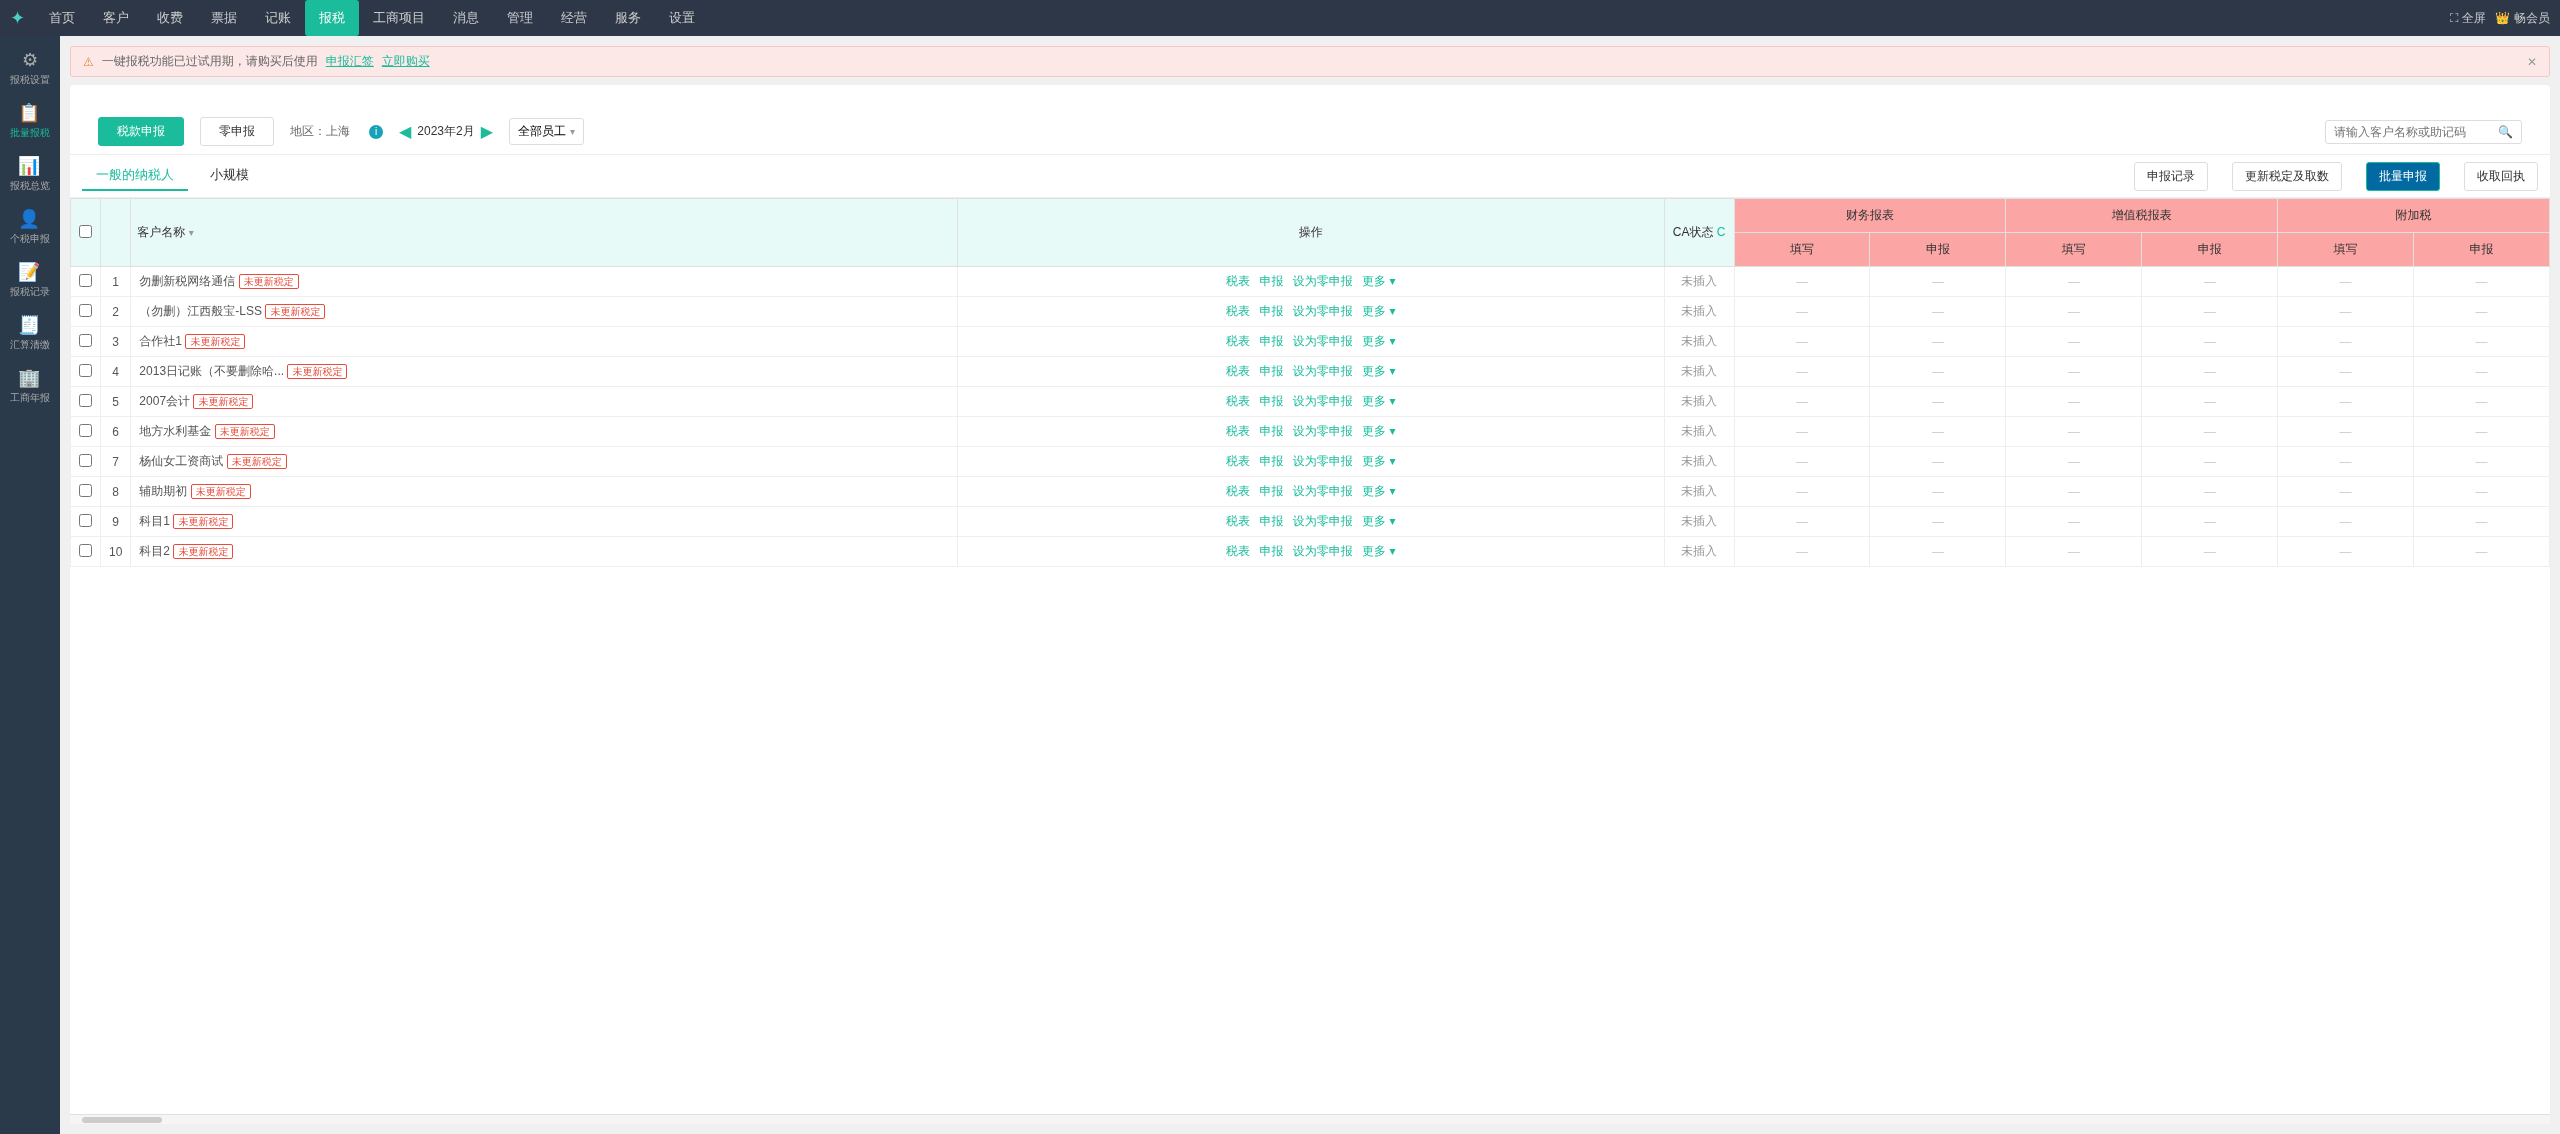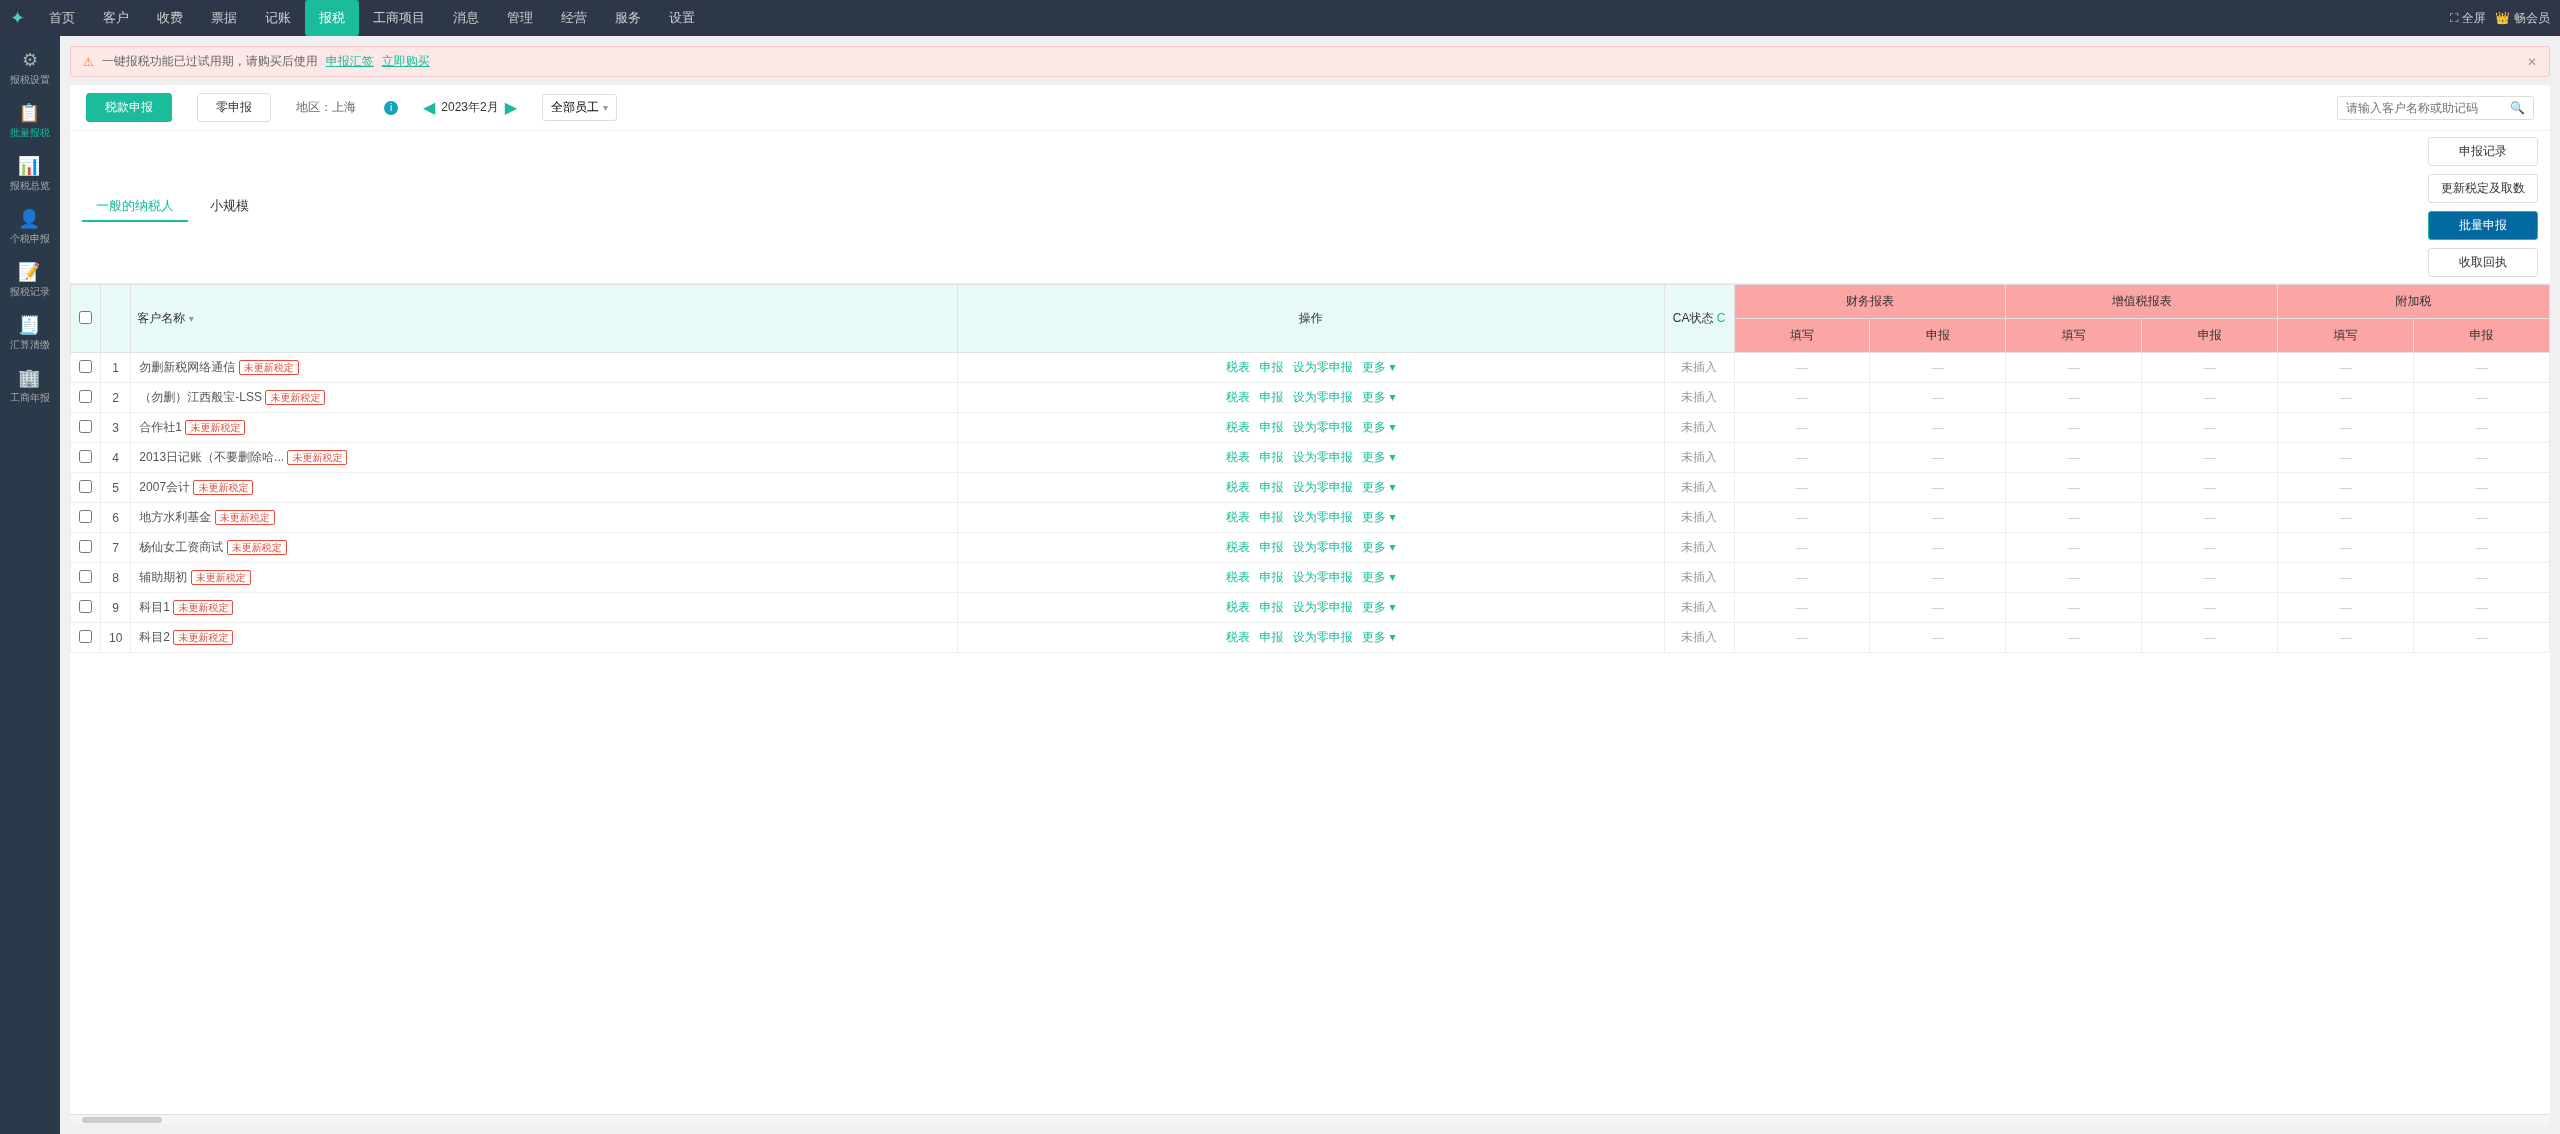--- a/index.html
+++ b/index.html
@@ -29,36 +29,36 @@
     
     .notice-bar { background: #fde8e8; border: 1px solid #f5c6c6; border-radius: 3px; padding: 6px 12px; display: flex; align-items: center; gap: 8px; margin-bottom: 8px; font-size: 12px; color: #666; flex-shrink: 0; }
     .notice-bar .notice-icon { color: #e67e22; }
     .notice-bar a { color: #1abc9c; text-decoration: underline; cursor: pointer; }
     .notice-bar .close-x { margin-left: auto; cursor: pointer; color: #999; }
 
     
     .panel { background: #fff; border-radius: 4px; flex: 1; display: flex; flex-direction: column; overflow: hidden; }
 
     
-    .panel-toolbar { padding: 8px 16px; display: flex; align-items: center; gap: 25px; border-bottom: 1px solid #eee; flex-shrink: 0; flex-wrap: wrap; }
+    .panel-toolbar { padding: 8px 28px; display: flex; align-items: center; gap: 16px; border-bottom: 1px solid #eee; flex-shrink: 0; flex-wrap: wrap; margin-top: 24px; }
     .tab-btn { padding: 5px 18px; border: 1px solid #ddd; border-radius: 3px; cursor: pointer; font-size: 12px; background: #fff; color: #333; }
     .tab-btn.active { background: #1abc9c; color: #fff; border-color: #1abc9c; }
     .region-label { font-size: 12px; color: #666; }
     .date-nav { display: flex; align-items: center; gap: 6px; }
     .date-nav .arrow { cursor: pointer; color: #1abc9c; font-size: 16px; }
     .date-nav .date-text { font-size: 12px; color: #333; }
     .staff-select { border: 1px solid #ddd; border-radius: 3px; padding: 4px 8px; font-size: 12px; cursor: pointer; display: flex; align-items: center; gap: 4px; }
     .search-box { border: 1px solid #ddd; border-radius: 3px; padding: 4px 8px; font-size: 12px; display: flex; align-items: center; gap: 4px; margin-left: auto; }
     .search-box input { border: none; outline: none; font-size: 12px; width: 160px; }
 
     
     .sub-toolbar { padding: 6px 12px; display: flex; align-items: center; gap: 8px; border-bottom: 1px solid #eee; flex-shrink: 0; }
     .taxpayer-tab { padding: 5px 14px; border-bottom: 2px solid transparent; cursor: pointer; font-size: 13px; color: #333; }
     .taxpayer-tab.active { border-bottom: 2px solid #1abc9c; color: #1abc9c; }
-    .action-btns { margin-left: auto; display: flex; gap: 8px; flex-direction: column; }
+    .action-btns { margin-left: auto; display: flex; gap: 24px; }
     .action-btn { padding: 5px 12px; border: 1px solid #ddd; border-radius: 3px; cursor: pointer; font-size: 12px; background: #fff; color: #333; }
     .action-btn.primary { background: #0369a1; color: #fff; border-color: #1abc9c; }
     .action-btn.secondary { background: #fff; color: #333; }
 
     
     .table-wrapper { flex: 1; overflow: auto; }
     table { width: 100%; border-collapse: collapse; font-size: 12px; }
     thead tr { background: #e8faf7; }
     thead th { padding: 8px 6px; text-align: center; border: 1px solid #e0e0e0; color: #333; font-weight: normal; white-space: nowrap; }
     thead th.col-name { text-align: left; min-width: 160px; }

